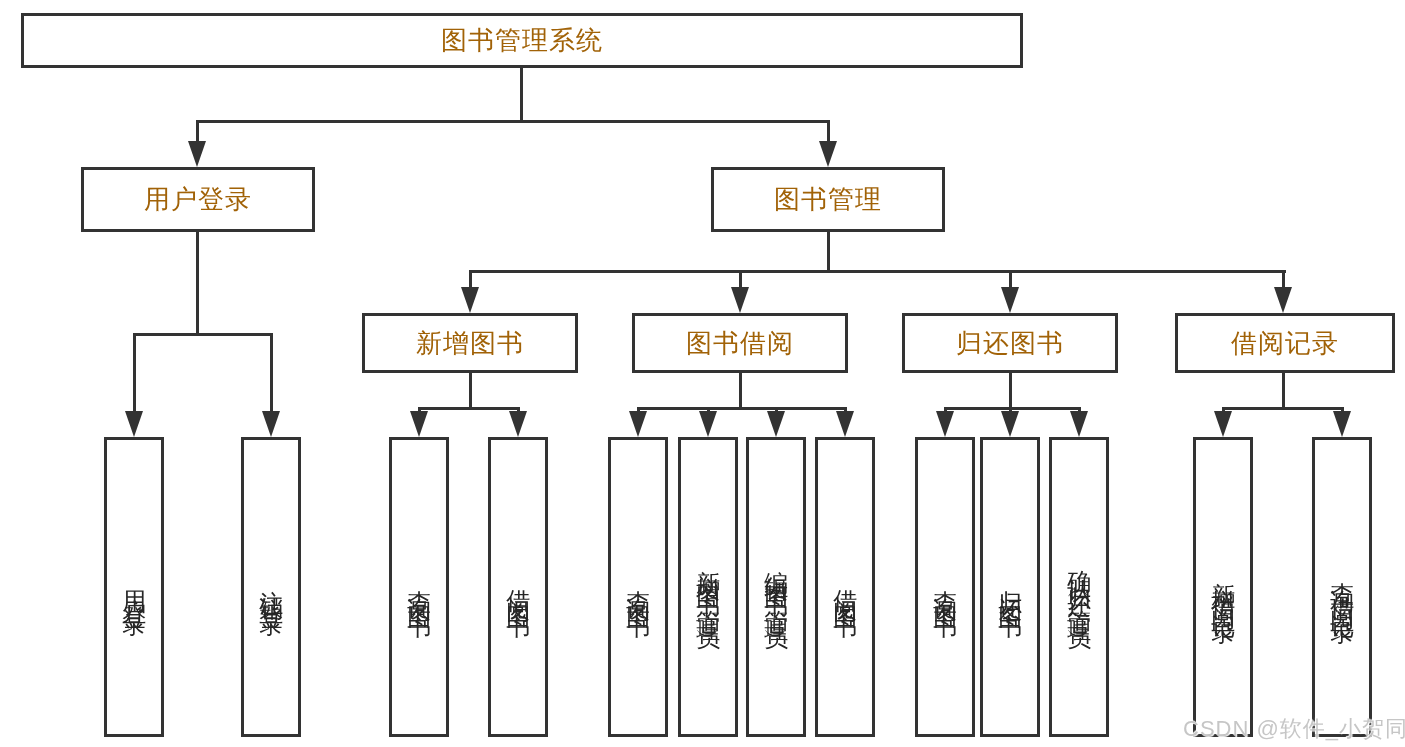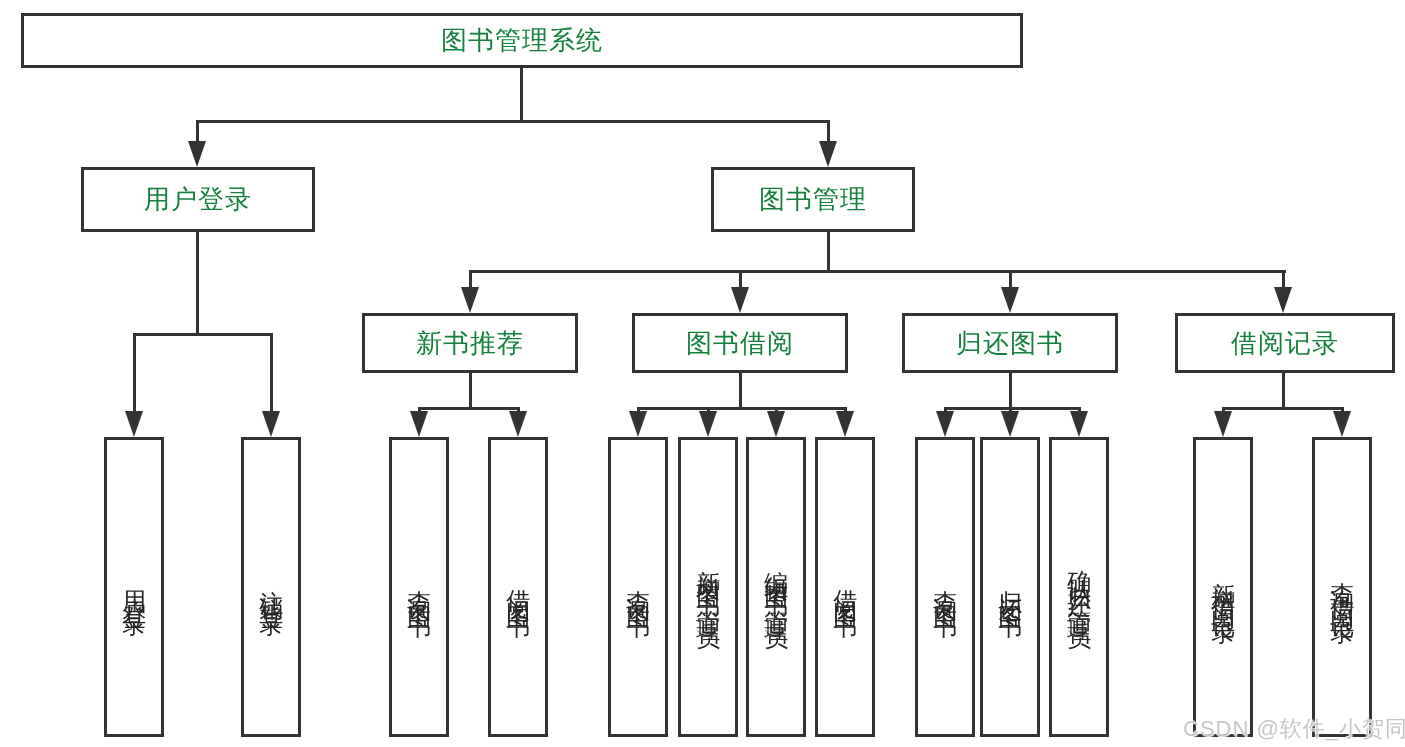--- a/index.html
+++ b/index.html
@@ -7,21 +7,21 @@
     position:relative; width:1405px; height:747px; background:#ffffff;
     font-family:"Liberation Sans","DejaVu Sans",sans-serif; overflow:hidden;
   }
   .box {
     position:absolute; box-sizing:border-box;
     border:3px solid #333333; background:#ffffff;
     display:flex; align-items:center; justify-content:center;
     z-index:2;
   }
   .hlabel {
-    font-size:26px; color:#15803d; letter-spacing:1px; white-space:nowrap;
+    font-size:26px; color:#a16207; letter-spacing:1px; white-space:nowrap;
   }
   .vtext {
     writing-mode:vertical-rl; text-orientation:mixed;
     font-size:24px; letter-spacing:8px; line-height:1.1;
     color:#262626; white-space:nowrap;
   }
   .vline { position:absolute; width:3px; background:#333333; z-index:1; }
   .hline { position:absolute; height:3px; background:#333333; z-index:1; }
   .arrowhead {
     position:absolute; width:0; height:0; z-index:1;
@@ -46,21 +46,21 @@
   <div class="vline" style="left:520px;top:68px;height:54px"></div>
   <div class="hline" style="left:196px;top:120px;width:634px"></div>
   <div class="vline" style="left:196px;top:120px;height:26px"></div>
   <div class="arrowhead" style="left:188px;top:141px"></div>
   <div class="vline" style="left:827px;top:120px;height:26px"></div>
   <div class="arrowhead" style="left:819px;top:141px"></div>
 
   <div class="box" style="left:81px;top:167px;width:234px;height:65px">
     <span class="hlabel">用户登录</span>
   </div>
-  <div class="box" style="left:711px;top:167px;width:204px;height:65px">
+  <div class="box" style="left:711px;top:167px;width:234px;height:65px">
     <span class="hlabel">图书管理</span>
   </div>
 
   <div class="vline" style="left:196px;top:232px;height:104px"></div>
   <div class="hline" style="left:133px;top:333px;width:140px"></div>
   <div class="vline" style="left:133px;top:333px;height:82px"></div>
   <div class="arrowhead" style="left:125px;top:411px"></div>
   <div class="vline" style="left:270px;top:333px;height:82px"></div>
   <div class="arrowhead" style="left:262px;top:411px"></div>
 
@@ -69,21 +69,21 @@
   <div class="vline" style="left:469px;top:270px;height:20px"></div>
   <div class="arrowhead" style="left:461px;top:287px"></div>
   <div class="vline" style="left:739px;top:270px;height:20px"></div>
   <div class="arrowhead" style="left:731px;top:287px"></div>
   <div class="vline" style="left:1009px;top:270px;height:20px"></div>
   <div class="arrowhead" style="left:1001px;top:287px"></div>
   <div class="vline" style="left:1282px;top:270px;height:20px"></div>
   <div class="arrowhead" style="left:1274px;top:287px"></div>
 
   <div class="box" style="left:362px;top:313px;width:216px;height:60px">
-    <span class="hlabel">新书推荐</span>
+    <span class="hlabel">新增图书</span>
   </div>
   <div class="box" style="left:632px;top:313px;width:216px;height:60px">
     <span class="hlabel">图书借阅</span>
   </div>
   <div class="box" style="left:902px;top:313px;width:216px;height:60px">
     <span class="hlabel">归还图书</span>
   </div>
   <div class="box" style="left:1175px;top:313px;width:220px;height:60px">
     <span class="hlabel">借阅记录</span>
   </div>

